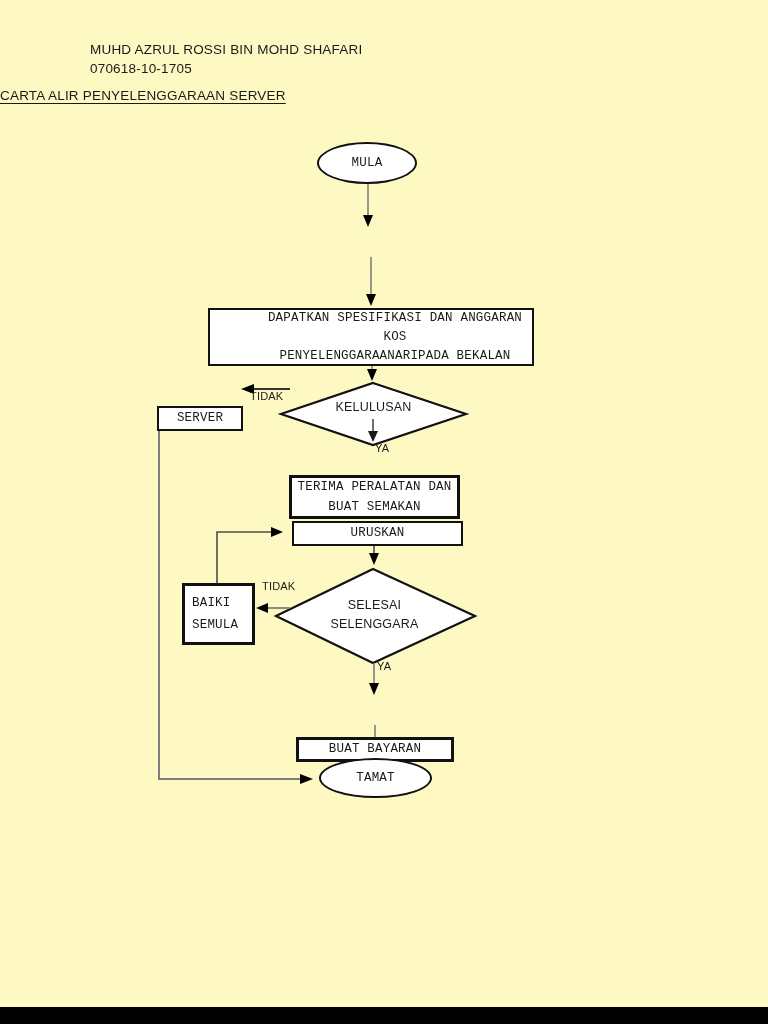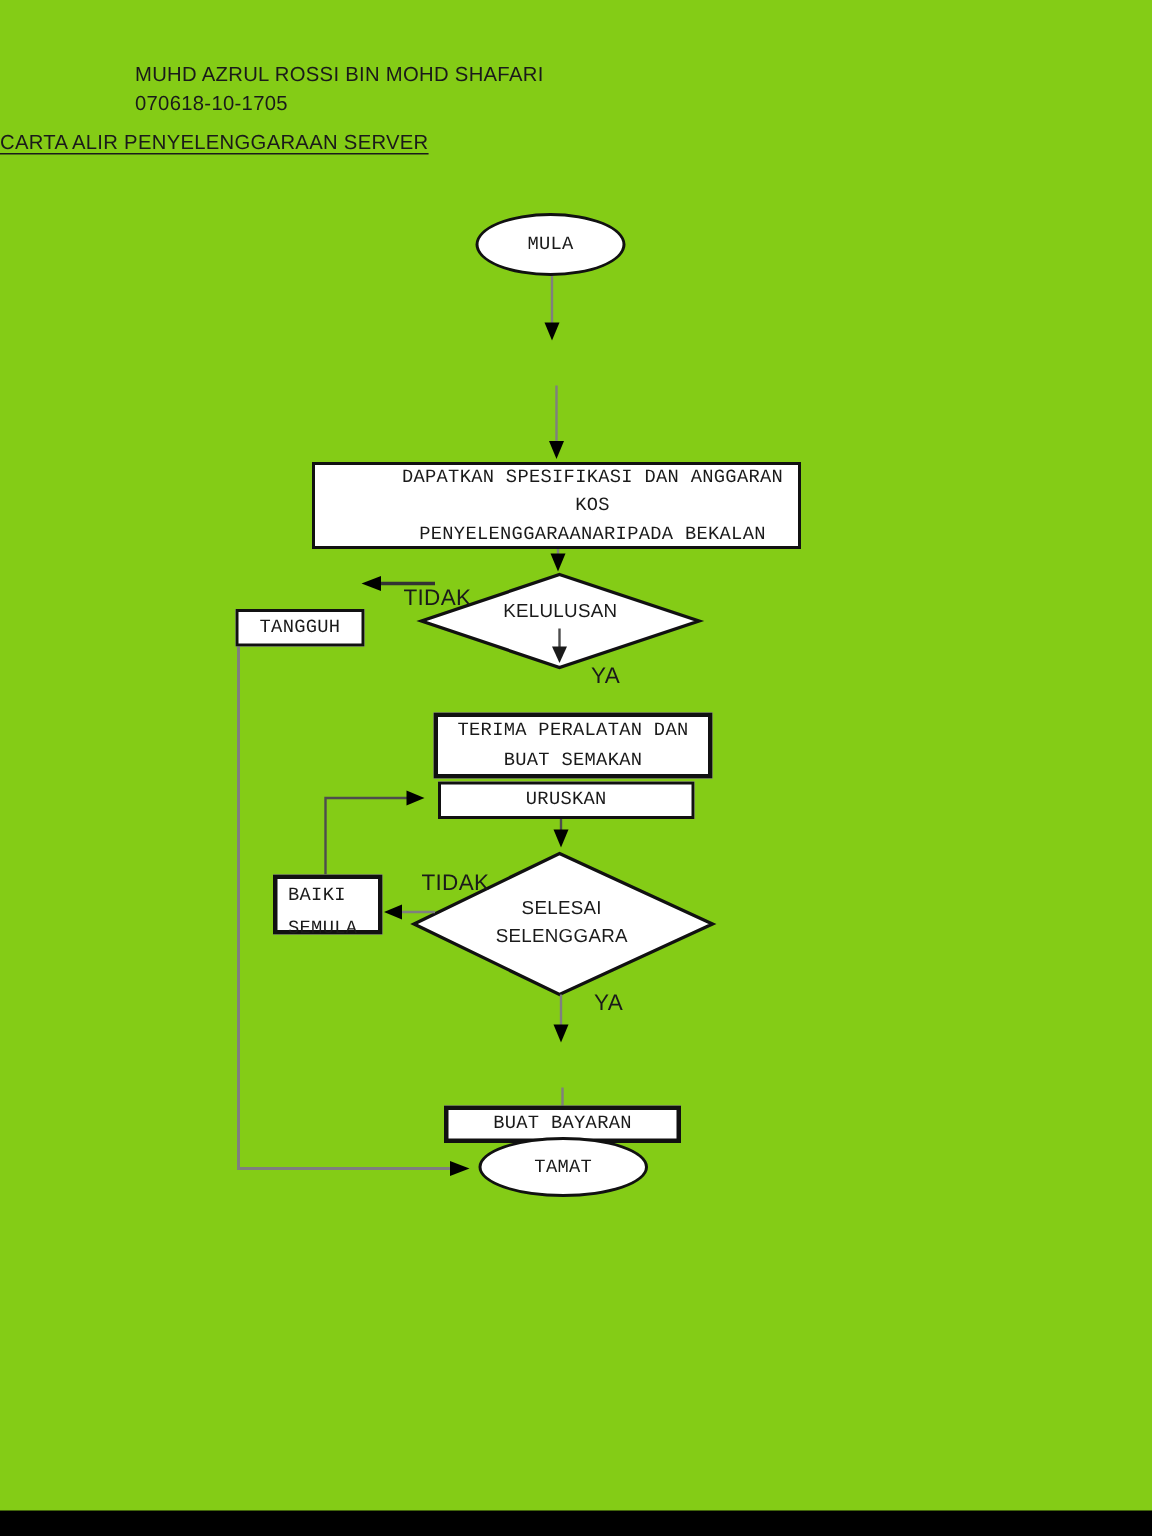--- a/index.html
+++ b/index.html
@@ -1,32 +1,32 @@
 <!DOCTYPE html>
 <html><head>
 <meta charset="utf-8">
 <style>
   html,body { margin:0; padding:0; background:#ffffff; }
   .page {
-    position:relative; width:768px; height:1024px; background:#84cc16;
+    position:relative; width:768px; height:1024px; background:#fef9c3;
     font-family:"Liberation Sans", sans-serif; color:#1a1a1a; overflow:hidden;
   }
   .author { position:absolute; left:90px; top:40px; font-size:13.5px; line-height:19px; letter-spacing:.2px; }
   .title-row { position:absolute; left:0; right:0; top:86px; text-align:left; }
   .title-row span { font-size:13.5px; letter-spacing:.2px; text-decoration:underline; text-underline-offset:3px; }
   svg.connectors { position:absolute; left:0; top:0; width:768px; height:1024px; }
   .box {
     position:absolute; box-sizing:border-box; background:#ffffff;
     border:2px solid #111111; display:flex; flex-direction:column;
     align-items:center; justify-content:center; text-align:center;
     font-size:12.5px; letter-spacing:.2px; line-height:19px;font-family:Liberation Mono, monospace;
   }
   .box.thick { border-width:3px; }
   .ellipse { border-radius:50%; }
-  .lbl { position:absolute; font-size:15px; letter-spacing:.2px; white-space:nowrap;margin-left:19px; }
+  .lbl { position:absolute; font-size:11px; letter-spacing:.2px; white-space:nowrap; }
   .diamond-label { position:absolute; text-align:center; font-size:12.5px; letter-spacing:.2px; line-height:19px; }
   .baiki-box { align-items:flex-start; padding-left:7px; text-align:left; line-height:22px; }
   .footer-bar { position:absolute; left:0; top:1007px; width:768px; height:17px; }
 </style>
 </head>
 <body>
 
 <div class="page">
 
   <div class="author">
@@ -88,35 +88,35 @@
     <span>PENYELENGGARAANARIPADA BEKALAN</span>
   </div>
 
   <div class="diamond-label" style="left:281px; top:398px; width:185px;">KELULUSAN</div>
 
   <div class="lbl" style="left:250px; top:390px;">TIDAK</div>
 
   <div class="lbl" style="left:375px; top:442px;">YA</div>
 
   <div class="box" style="left:157px; top:406px; width:86px; height:25px;">
-    <span>TANGGUH</span>
+    <span>SERVER</span>
   </div>
 
-  <div class="box thick" style="left:289px; top:475px; width:186px; height:44px; line-height:20px;">
+  <div class="box thick" style="left:289px; top:475px; width:171px; height:44px; line-height:20px;">
     <span>TERIMA PERALATAN DAN</span>
     <span>BUAT SEMAKAN</span>
   </div>
 
   <div class="box" style="left:292px; top:521px; width:171px; height:25px; border-width:2.5px;">
     <span>URUSKAN</span>
   </div>
 
   <div class="lbl" style="left:262px; top:580px;">TIDAK</div>
 
-  <div class="box thick baiki-box" style="left:182px; top:583px; width:73px; height:40px; justify-content:flex-start;">
+  <div class="box thick baiki-box" style="left:182px; top:583px; width:73px; height:62px; justify-content:center;">
     <span>BAIKI</span>
     <span>SEMULA</span>
   </div>
 
   <div class="diamond-label" style="left:276px; top:596px; width:197px;">
     <div>SELESAI</div>
     <div>SELENGGARA</div>
   </div>
 
   <div class="lbl" style="left:377px; top:660px;">YA</div>

